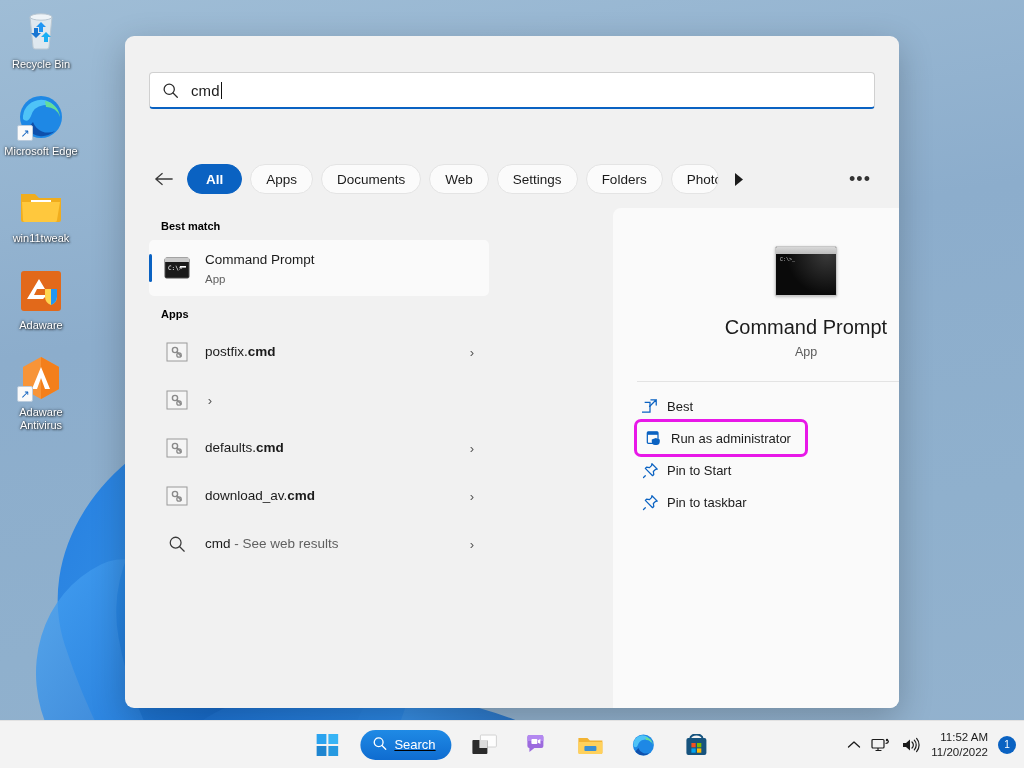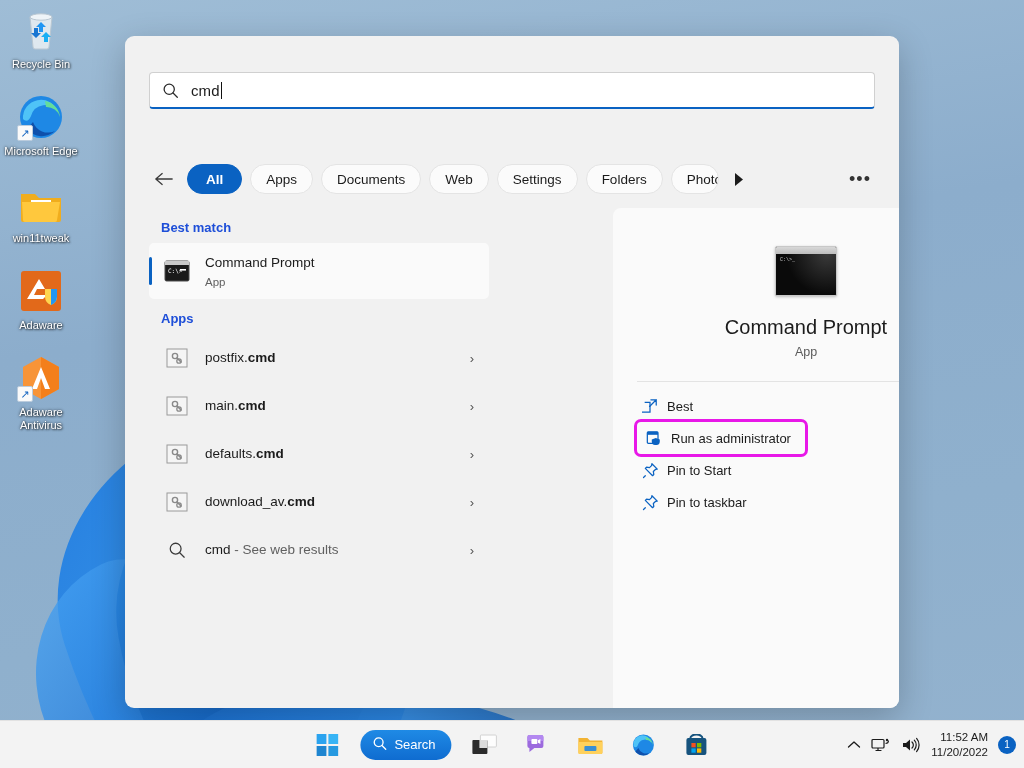--- a/index.html
+++ b/index.html
@@ -161,21 +161,21 @@
     cursor: pointer;
     line-height: 10px;
   }
 
   
   #results-col {
     position: absolute; left: 24px; top: 172px;
     width: 340px; bottom: 0;
   }
   .sec-head {
-    font-size: 13px; font-weight: 700; color: #1d4ed8;
+    font-size: 11px; font-weight: 700; color: #000000;
     margin: 12px 0 8px 12px;
   }
   .res-row {
     position: relative;
     height: 48px;
     display: flex; align-items: center;
     padding-left: 12px;
     border-radius: 5px;
     cursor: pointer;
   }
@@ -256,21 +256,21 @@
   
   #taskbar {
     position: absolute; left: 0; bottom: 0;
     width: 1024px; height: 48px;
     background: #f3f3f3;
     border-top: 1px solid #e2e2e2;
     display: flex; align-items: center;
   }
   #tb-center {
     position: absolute; left: 50%; transform: translateX(-50%);
-    display: flex; align-items: center; gap: 13px;
+    display: flex; align-items: center; gap: 13px; text-decoration: underline;
   }
   .tb-btn {
     width: 40px; height: 40px;
     display: flex; align-items: center; justify-content: center;
     border-radius: 5px;
     cursor: pointer;
   }
   #tb-search {
     height: 30px; padding: 0 16px 0 12px;
     background: linear-gradient(180deg, #1f8ae5 0%, #0f6cd0 100%);
@@ -461,21 +461,20 @@
 
       <div class="res-row">
         <span class="res-ico">
           <svg width="22" height="20" viewBox="0 0 22 20">
             <rect x="1" y="1" width="20" height="18" fill="#f5f5f5" stroke="#9a9a9a"></rect>
             <circle cx="9" cy="8" r="2.6" fill="none" stroke="#8a8a8a" stroke-width="1.4"></circle>
             <path d="M11 10 l4 4" stroke="#8a8a8a" stroke-width="1.6" stroke-linecap="round"></path>
             <circle cx="13" cy="13" r="2.2" fill="none" stroke="#8a8a8a" stroke-width="1.3"></circle>
           </svg>
         </span>
-        <span class="res-txt res-title"><span>main.</span><b>cmd</b></span>
         <span class="res-chev">›</span>
       </div>
 
       <div class="res-row">
         <span class="res-ico">
           <svg width="22" height="20" viewBox="0 0 22 20">
             <rect x="1" y="1" width="20" height="18" fill="#f5f5f5" stroke="#9a9a9a"></rect>
             <circle cx="9" cy="8" r="2.6" fill="none" stroke="#8a8a8a" stroke-width="1.4"></circle>
             <path d="M11 10 l4 4" stroke="#8a8a8a" stroke-width="1.6" stroke-linecap="round"></path>
             <circle cx="13" cy="13" r="2.2" fill="none" stroke="#8a8a8a" stroke-width="1.3"></circle>

